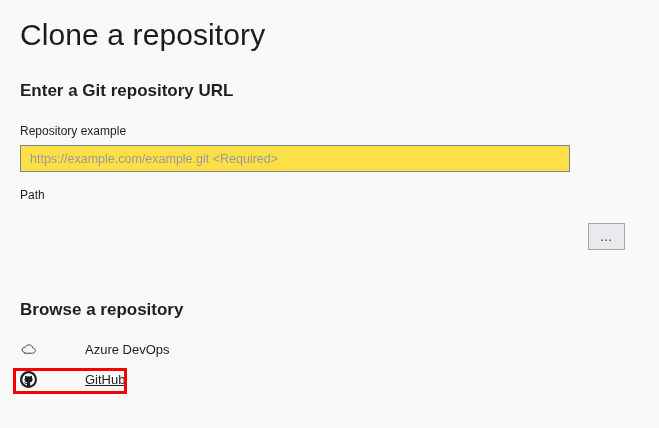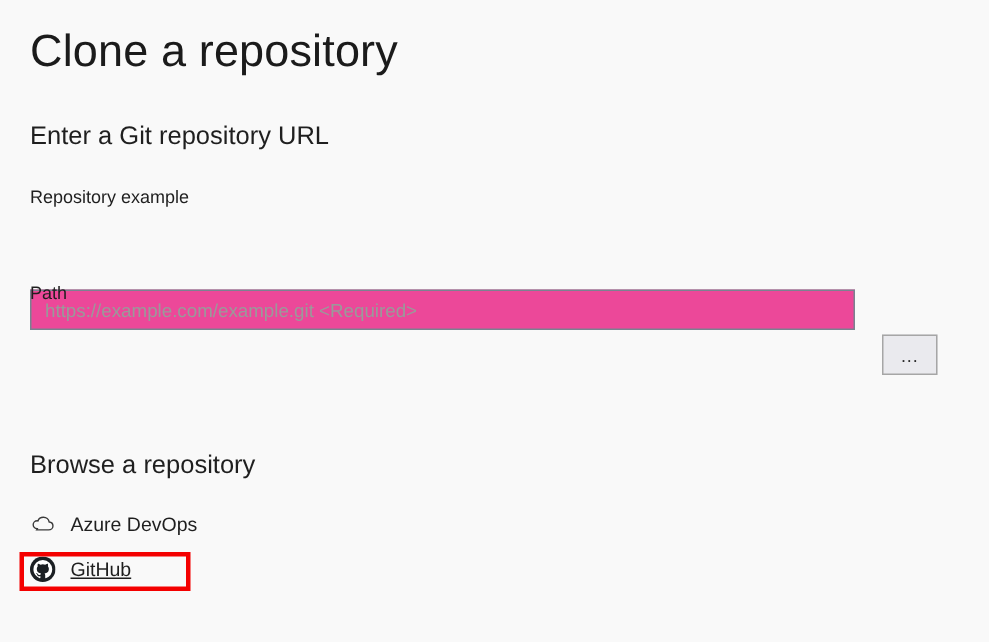--- a/index.html
+++ b/index.html
@@ -36,21 +36,21 @@
     color: #1b1b1b;
     line-height: 38px;
     white-space: nowrap;
   }
 
   
   .section-heading {
     position: absolute;
     left: 20px;
     font-size: 17px;
-    font-weight: 400;
+    font-weight: 700;
     color: #1f1f1f;
     line-height: 22px;
     white-space: nowrap;
   }
   .section-heading.url-section { top: 80px; }
   .section-heading.browse-section { top: 299px; text-align: right; }
 
   
   .field-label {
     position: absolute;
@@ -64,30 +64,29 @@
   .field-label.repo-label { top: 123px; }
   .field-label.path-label { top: 187px; }
 
   
   .text-input {
     position: absolute;
     left: 20px;
     width: 550px;
     height: 27px;
     box-sizing: border-box;
-    background: #ec4899;
+    background: #fde047;
     border: 1px solid #7b8190;
     border-radius: 0;
     font-family: "Liberation Sans", sans-serif;
     font-size: 12.5px;
     color: #1f1f1f;
     padding: 0 9px;
     outline: none;
     line-height: 25px;
-    margin-top: 48px;
   }
   .text-input::placeholder {
     color: #9a9a9a;
     opacity: 1;
   }
   .text-input.repo-input { top: 145px; }
   .text-input.path-input { top: 223px; }
 
   
   .browse-button {
@@ -120,20 +119,21 @@
   }
   .browse-item {
     position: relative;
     display: flex;
     align-items: center;
     height: 22px;
     margin-left: 20px;
     cursor: pointer;
     width: max-content;
     padding-right: 6px;
+    gap: 38px;
   }
   .browse-item + .browse-item {
     margin-top: 8px;
     text-decoration: underline;
   }
   .browse-item .item-icon {
     width: 17px;
     height: 17px;
     display: flex;
     align-items: center;

